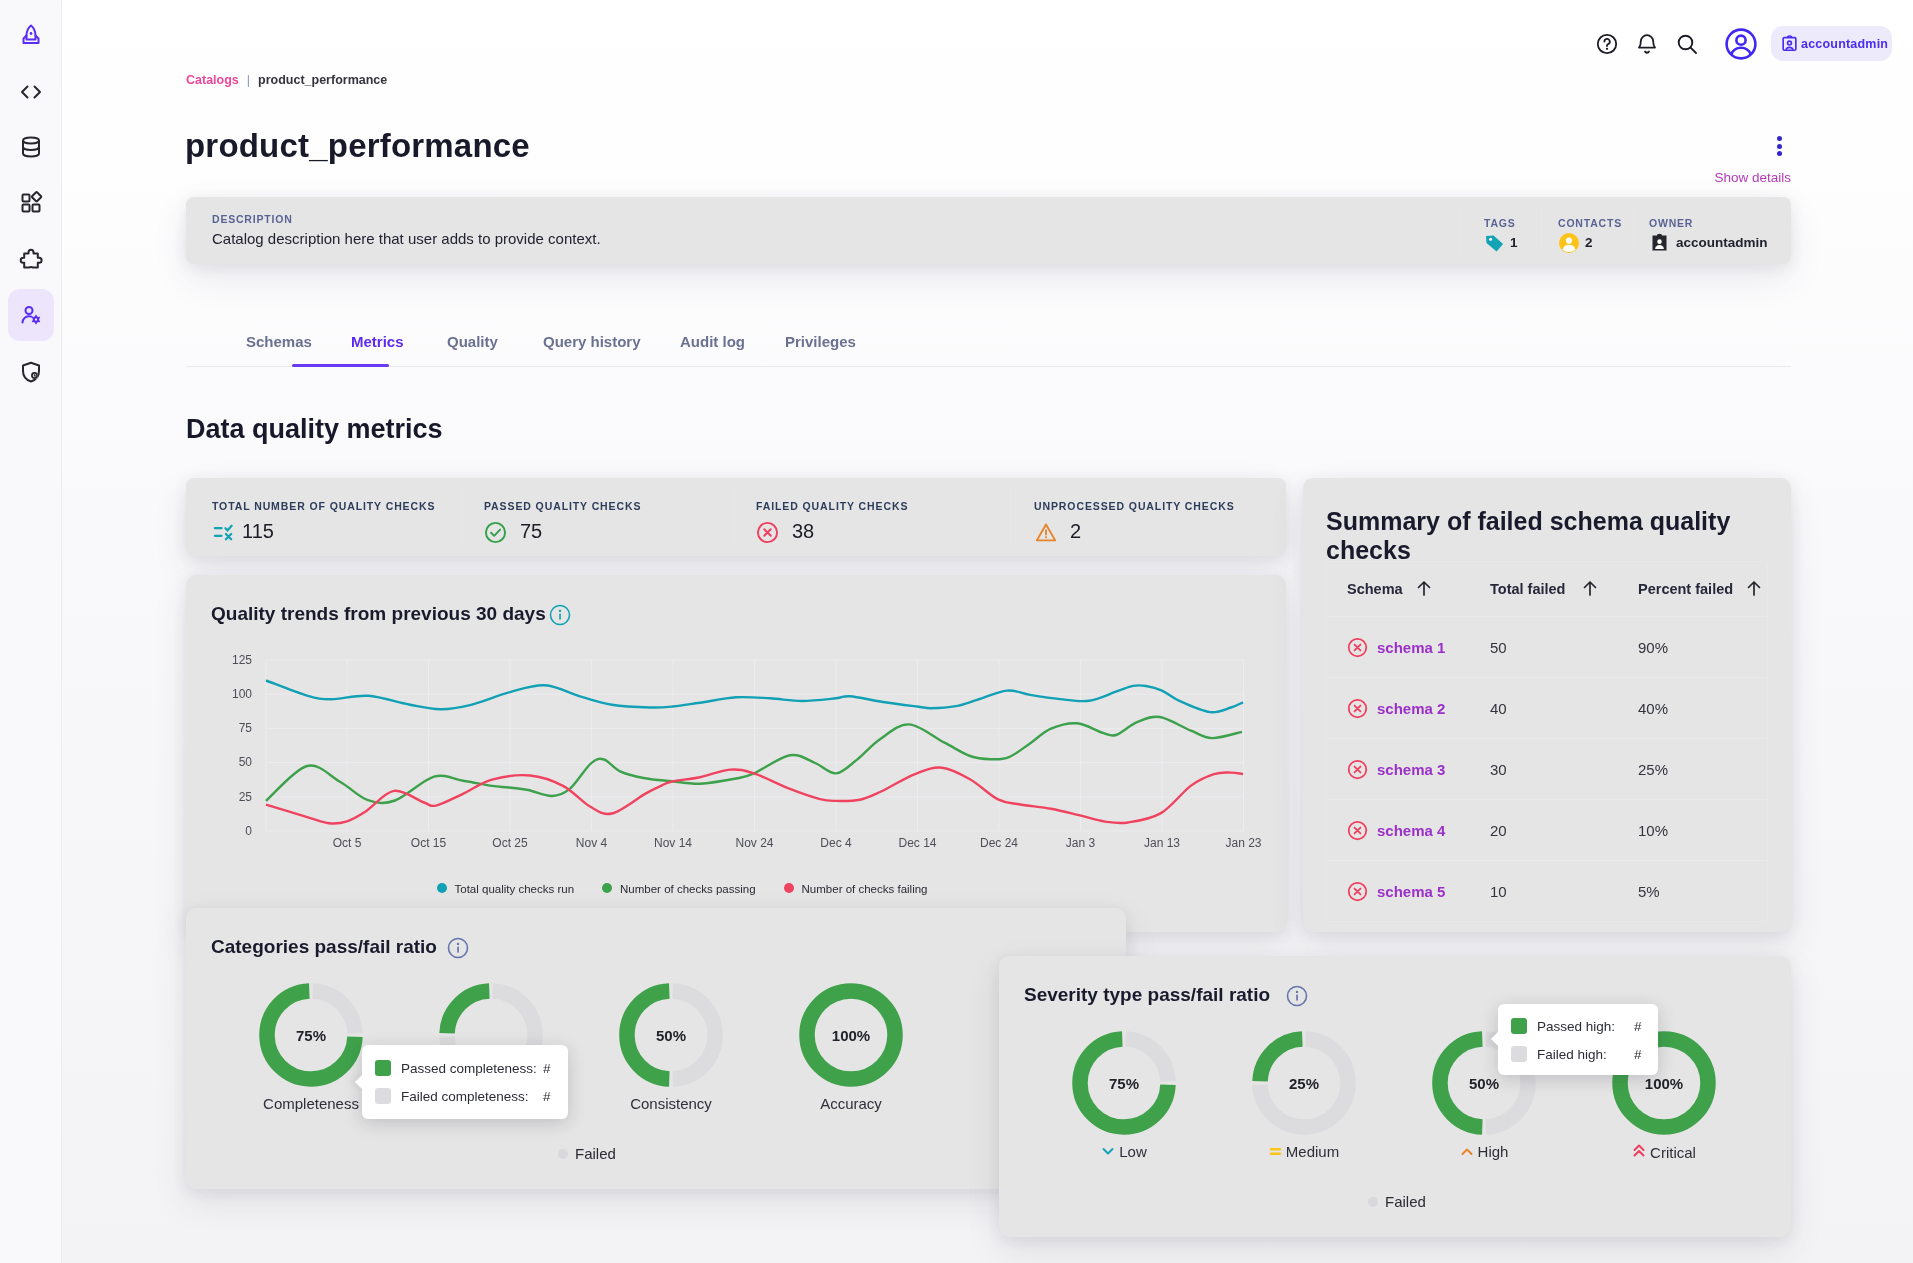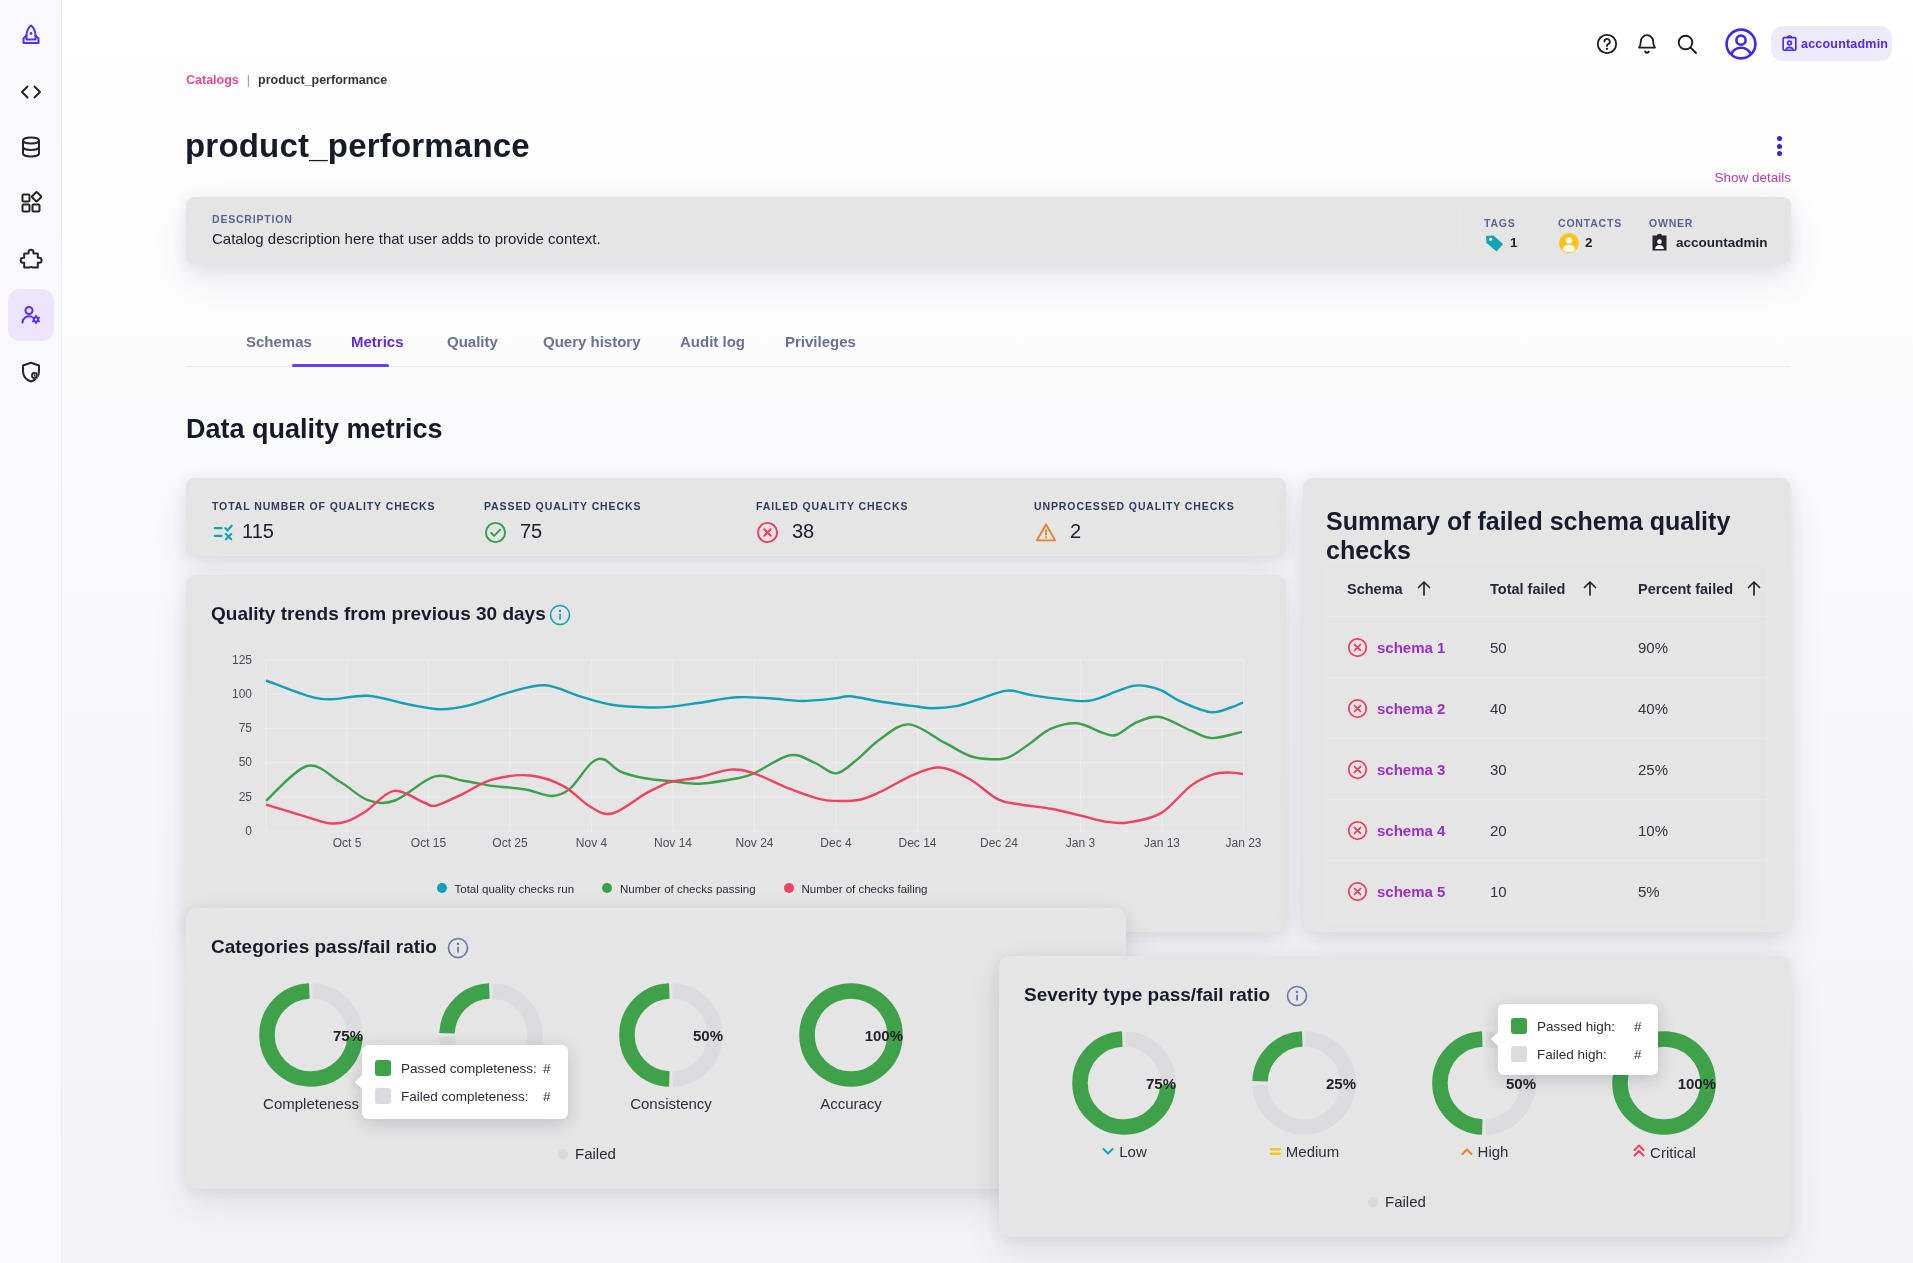--- a/index.html
+++ b/index.html
@@ -63,21 +63,21 @@
 .thead span { position:absolute; top:19px; font-size:14.5px; font-weight:bold; color:#26273a; }
 .trow .ic { position:absolute; left:20px; top:50%; margin-top:-10px; }
 .trow .nm { position:absolute; left:50px; top:22px; font-size:15px; font-weight:bold; color:#9b30c9; }
 .trow .v1 { position:absolute; left:163px; top:22px; font-size:15px; color:#33343c; }
 .trow .v2 { position:absolute; left:311px; top:22px; font-size:15px; color:#33343c; }
 
 #catcard { left:186px; top:908px; width:940px; height:281px; }
 #sevcard { left:999px; top:956px; width:792px; height:281px; }
 .bctitle { position:absolute; left:25px; top:28px; font-size:19px; font-weight:bold; color:#191a2c; }
 .donut { position:absolute; width:104px; height:104px; }
-.donut .pct { position:absolute; left:0; right:0; top:44px; text-align:right; font-size:15px; font-weight:bold; color:#222329; }
+.donut .pct { position:absolute; left:0; right:0; top:44px; text-align:center; font-size:15px; font-weight:bold; color:#222329; }
 .dlab { position:absolute; top:187px; width:160px; text-align:center; font-size:15px; color:#2e2f38; }
 .blegend { position:absolute; top:237px; font-size:15px; color:#2a2b33; }
 .blegend i { display:inline-block; width:10px; height:10px; border-radius:50%; background:#d9d9dd; margin-right:7px; }
 .tooltip { position:absolute; background:#fff; border-radius:6px; box-shadow:0 4px 18px rgba(30,30,50,0.18); z-index:8; }
 .tooltip .trw { position:relative; height:28px; }
 .tooltip .sq { position:absolute; left:13px; top:6px; width:16px; height:16px; border-radius:3px; }
 .tooltip .tx { position:absolute; left:39px; top:7px; font-size:13.5px; color:#2b2c35; }
 .tooltip .hh { position:absolute; top:7px; font-size:13.5px; color:#2b2c35; }
 </style>
 </head>

